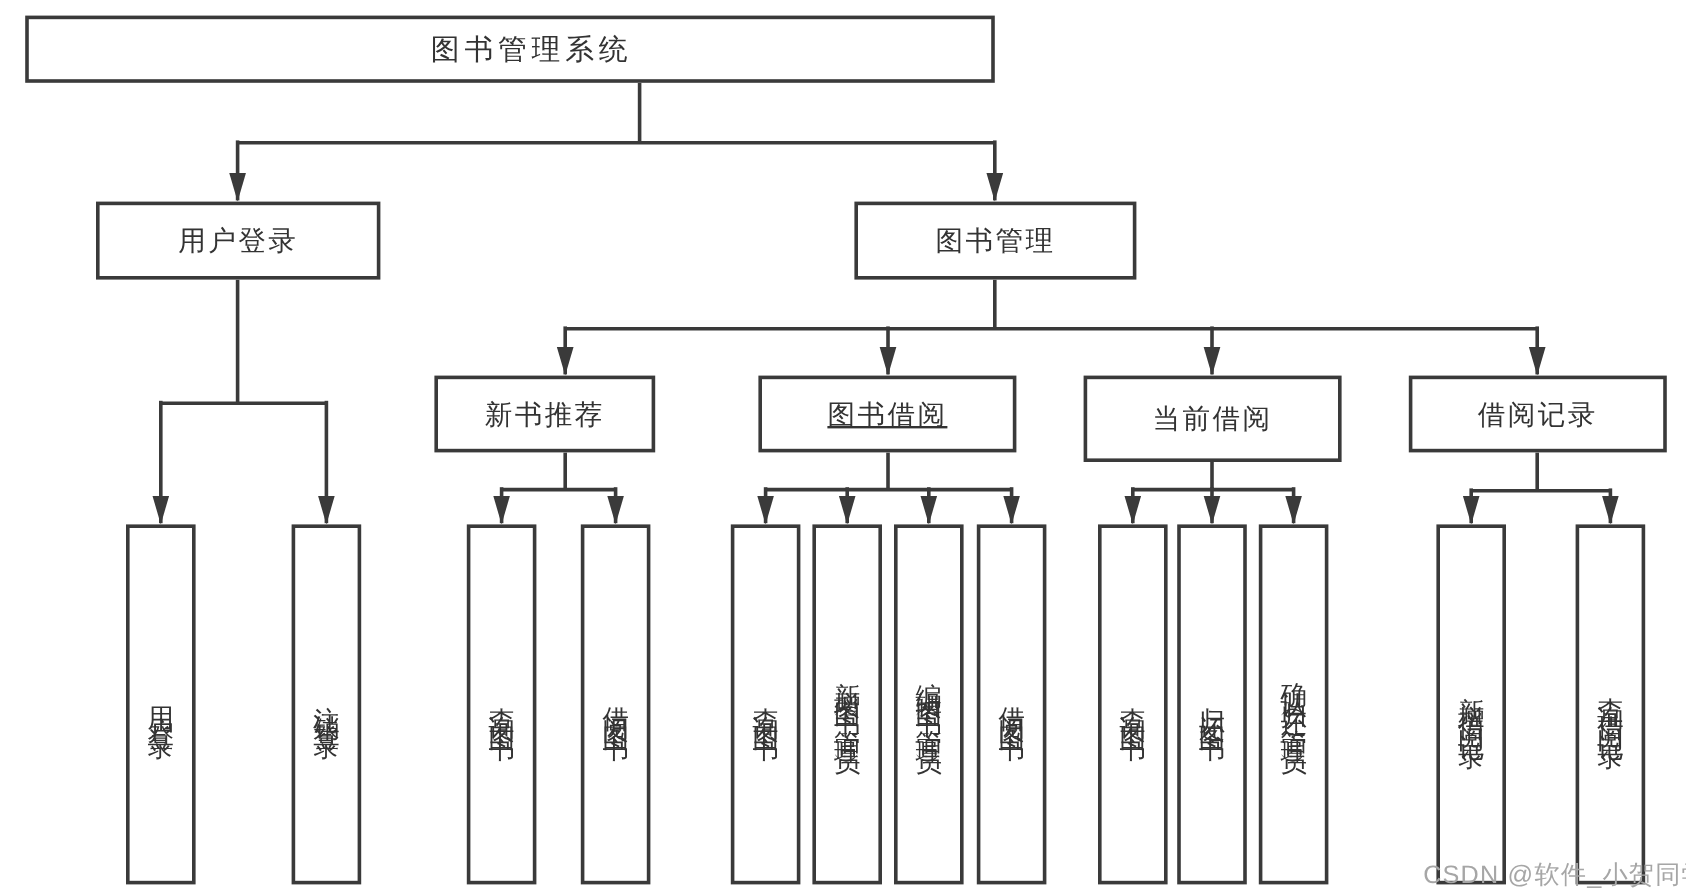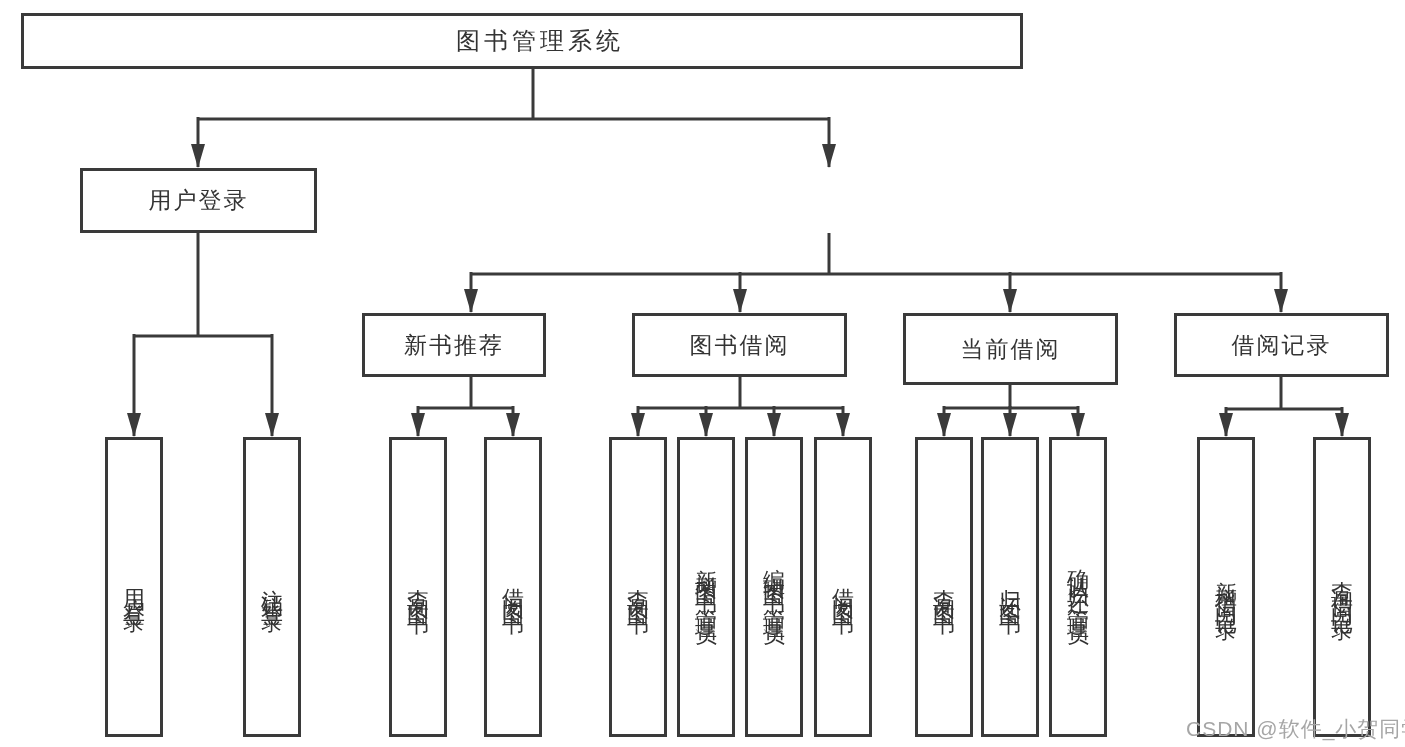--- a/index.html
+++ b/index.html
@@ -52,25 +52,25 @@
   }
   .box .vlabel {
     writing-mode: vertical-rl;
     text-orientation: mixed;
     font-size: 22px;
     letter-spacing: 8px;
     line-height: 1;
     color: var(--text);
   }
   
-  .n-root  { left: 21px;  top: 13px;  width: 1002px; height: 56px; padding-left: 36px; }
+  .n-root  { left: 21px;  top: 13px;  width: 808px; height: 56px; padding-left: 36px; }
   .n-login { left: 80px;  top: 168px; width: 237px;  height: 65px; }
   .n-mgmt  { left: 712px; top: 168px; width: 235px;  height: 65px; }
   .n-l3-0  { left: 362px;  top: 313px; width: 184px; height: 64px; }
-  .n-l3-1  { left: 632px;  top: 313px; width: 215px; height: 64px; }
+  .n-l3-1  { left: 632px;  top: 313px; width: 215px; height: 64px; text-decoration: underline; }
   .n-l3-2  { left: 903px;  top: 313px; width: 215px; height: 72px; }
   .n-l3-3  { left: 1174px; top: 313px; width: 215px; height: 64px; }
   .leaf    { top: 437px; width: 58px; height: 300px; }
   .n-l4-0  { left: 105px; }
   .n-l4-1  { left: 243px; }
   .n-l4-2  { left: 389px; }
   .n-l4-3  { left: 484px; }
   .n-l4-4  { left: 609px; }
   .n-l4-5  { left: 677px; }
   .n-l4-6  { left: 745px; }
@@ -157,20 +157,23 @@
     </g>
   </svg>
 
   <div class="box root n-root">
     <span class="hlabel">图书管理系统</span>
   </div>
 
   <div class="box n-login">
     <span class="hlabel">用户登录</span>
   </div>
+  <div class="box n-mgmt">
+    <span class="hlabel">图书管理</span>
+  </div>
 
   <div class="box n-l3-0">
     <span class="hlabel">新书推荐</span>
   </div>
   <div class="box n-l3-1">
     <span class="hlabel">图书借阅</span>
   </div>
   <div class="box n-l3-2">
     <span class="hlabel">当前借阅</span>
   </div>

